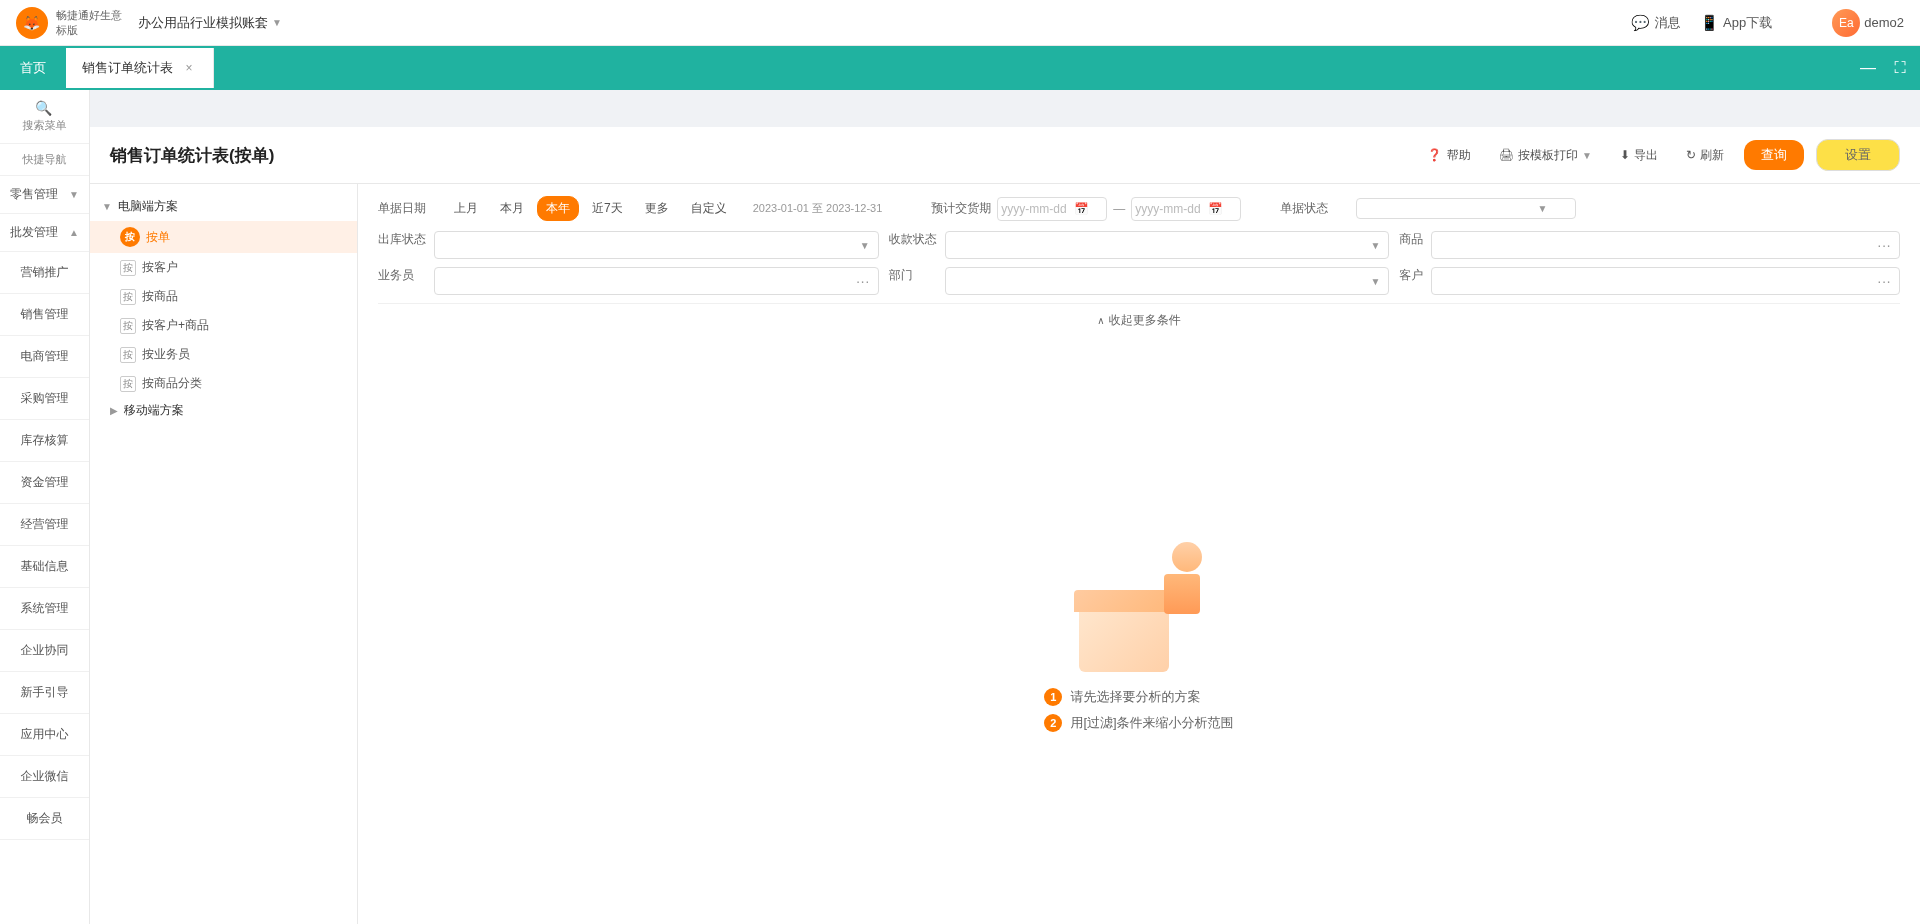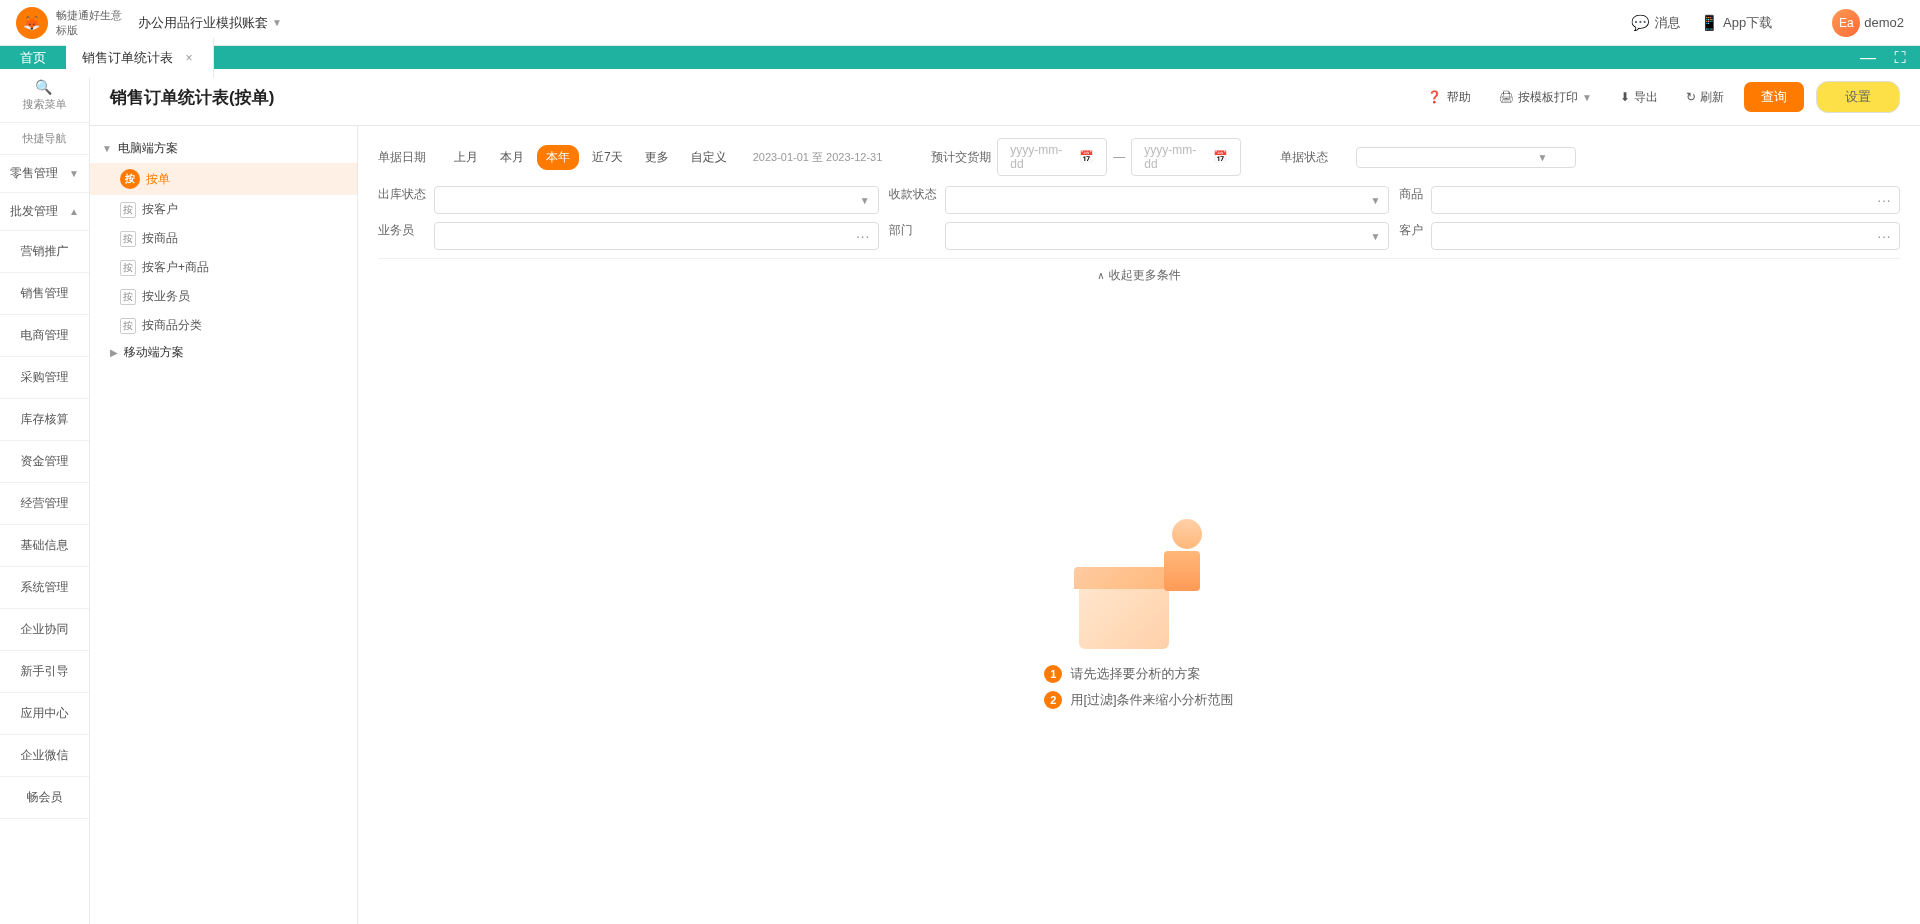--- a/index.html
+++ b/index.html
@@ -75,21 +75,21 @@
       cursor: pointer;
       color: #555;
       font-size: 12px;
       border-bottom: 1px solid #f0f0f0;
       gap: 2px;
     }
     .sidebar-arrow { font-size: 10px; color: #999; }
 
     
     .tab-bar {
-      height: 23px;
+      height: 44px;
       background: #20b2a0;
       display: flex;
       align-items: center;
       padding: 0 0;
       flex-shrink: 0;
     }
     .tab-home {
       height: 40px;
       padding: 0 20px;
       display: flex; align-items: center;
@@ -119,20 +119,21 @@
       display: flex; align-items: center; justify-content: center;
     }
 
     
     .content-area {
       flex: 1;
       display: flex;
       flex-direction: column;
       overflow: hidden;
       background: #f5f5f5;
+      margin-top: 37px;
     }
 
     
     .left-panel {
       width: 268px;
       background: #fff;
       border-right: 1px solid #e8e8e8;
       flex-shrink: 0;
       overflow-y: auto;
     }
@@ -214,21 +215,21 @@
     .page-actions {
       display: flex; align-items: center; gap: 12px;
     }
     .action-btn {
       display: flex; align-items: center; gap: 4px;
       font-size: 12px; color: #555; cursor: pointer;
       padding: 4px 8px; border-radius: 4px;
     }
     .btn-orange {
       background: #ff7a00; color: white;
-      border: none; border-radius: 7px;
+      border: none; border-radius: 12px;
       padding: 6px 16px; font-size: 13px; cursor: pointer;
       min-width: 60px;
     }
     .btn-setting {
       background: #fde047; color: #666;
       border: 1px solid #ddd; border-radius: 12px;
       padding: 6px 28px; font-size: 13px; cursor: pointer;
     }
 
     
@@ -260,21 +261,21 @@
     .date-range-text {
       font-size: 11px; color: #999; margin-left: 8px;
     }
     .date-picker-group {
       display: flex; align-items: center; gap: 6px;
       margin-left: 20px;
     }
     .date-picker-label { font-size: 12px; color: #666; }
     .date-input {
       border: 1px solid #ddd; border-radius: 4px;
-      padding: 4px 12px; font-size: 12px; color: #999;
+      padding: 4px 3px; font-size: 12px; color: #999;
       width: 110px; background: white;
       display: flex; align-items: center; gap: 4px;
     }
     .date-sep { color: #999; font-size: 12px; }
     .status-select {
       border: 1px solid #ddd; border-radius: 4px;
       padding: 4px 28px 4px 8px; font-size: 12px; color: #333;
       min-width: 120px; background: white;
       position: relative; cursor: pointer;
       display: flex; align-items: center; justify-content: space-between;

